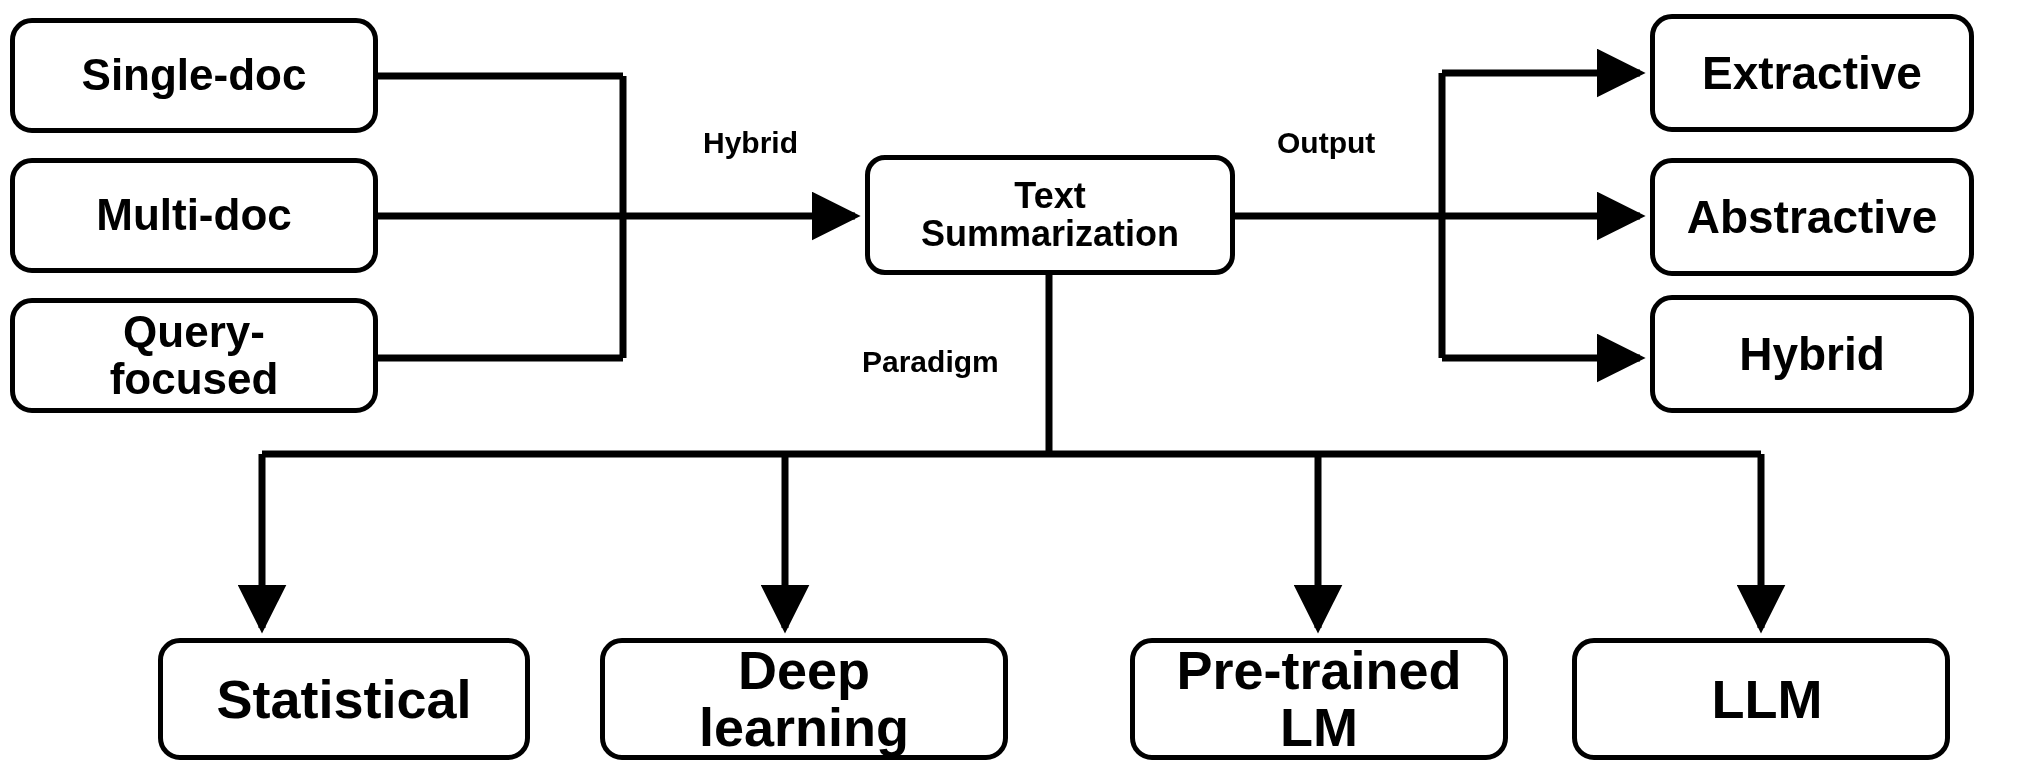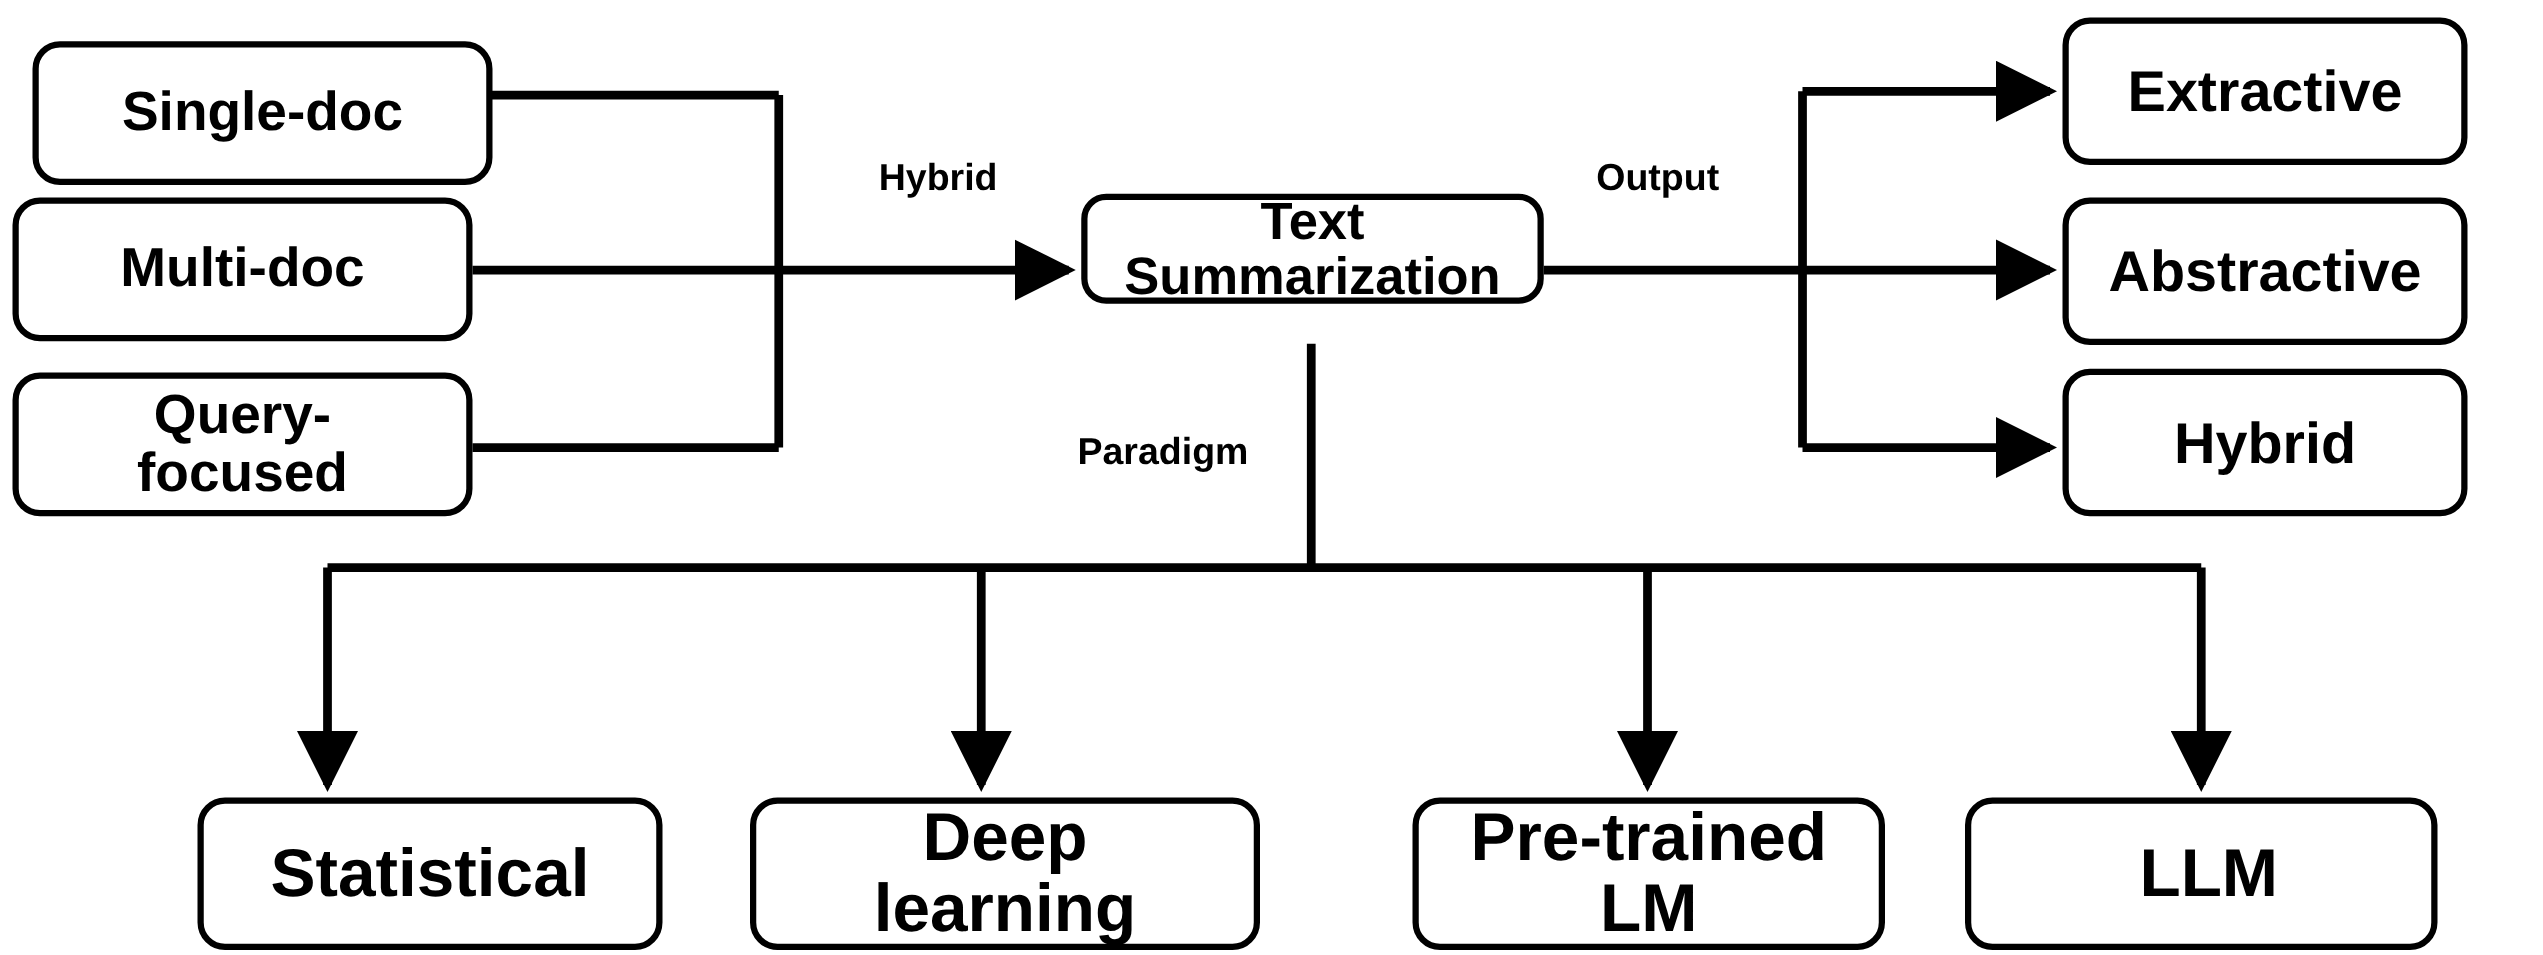--- a/index.html
+++ b/index.html
@@ -41,28 +41,28 @@
     line-height: 1.05;
     z-index: 3;
   }
   .node-label {
     display: block;
     white-space: pre-line;
     padding: 0 8px;
   }
   
   .col-left  { left: 10px;  width: 368px; height: 115px; font-size: 44px; }
-  #node-single-doc    { top: 33px; margin-left: 16px; }
+  #node-single-doc    { top: 18px; }
   #node-multi-doc     { top: 158px; align-items: center; }
   #node-query-focused { top: 298px; }
 
   
   #node-text-summarization {
-    left: 865px; top: 155px; width: 370px; height: 88px;
-    font-size: 42px; border-width: 5px; border-radius: 20px;
+    left: 865px; top: 155px; width: 370px; height: 120px;
+    font-size: 36px; border-width: 5px; border-radius: 20px;
   }
 
   
   .col-right { left: 1650px; width: 324px; height: 118px; font-size: 46px; }
   #node-extractive  { top: 14px; }
   #node-abstractive { top: 158px; }
   #node-hybrid      { top: 295px; }
 
   
   .row-bottom { top: 638px; height: 122px; font-size: 54px; }

